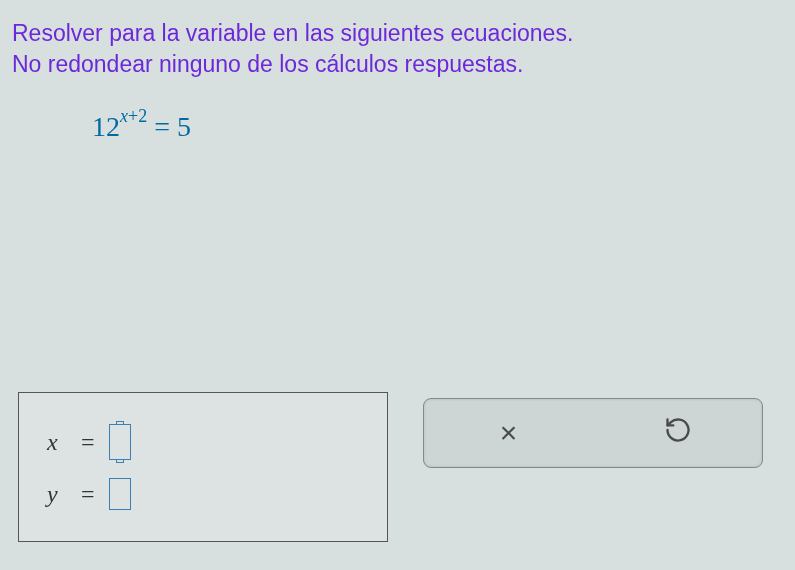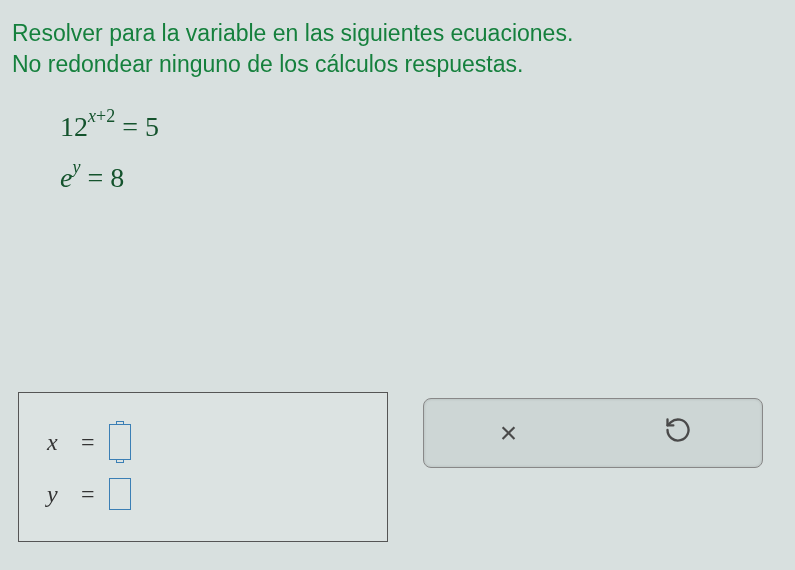--- a/index.html
+++ b/index.html
@@ -12,28 +12,28 @@
       height: 570px;
       background: #d8e0df;
       font-family: Arial, sans-serif;
       padding: 18px 12px;
       color: #333;
       position: relative;
     }
     .instructions {
       font-size: 23px;
       line-height: 1.35;
-      color: #15803d;
+      color: #6d28d9;
       margin-bottom: 30px;
     }
     .equations {
-      margin-left: 48px;
+      margin-left: 80px;
       font-family: 'Times New Roman', serif;
       font-size: 28px;
-      color: #14532d;
+      color: #0369a1;
     }
     .equation {
       margin-bottom: 18px;
       font-style: italic;
     }
     .base {
       font-style: normal;
     }
     .exponent {
       font-size: 18px;
@@ -151,25 +151,20 @@
   <div>Resolver para la variable en las siguientes ecuaciones.</div>
   <div>No redondear ninguno de los cálculos respuestas.</div>
 </div>
 
 <div class="equations">
   <div class="equation">
     <span class="base">12</span><span class="exponent"><span>x</span><span class="exp-num">+</span><span class="exp-num">2</span></span>
     <span class="eq-right">=</span>
     <span class="eq-right">5</span>
   </div>
-  <div class="equation">
-    <span>e</span><span class="exponent">y</span>
-    <span class="eq-right">=</span>
-    <span class="eq-right">8</span>
-  </div>
 </div>
 
 <div class="answer-container">
   <div class="answer-box">
     <div class="answer-row">
       <span class="var-label">x</span>
       <span class="equals-sign">=</span>
       <span class="input-cursor"></span>
     </div>
     <div class="answer-row">

